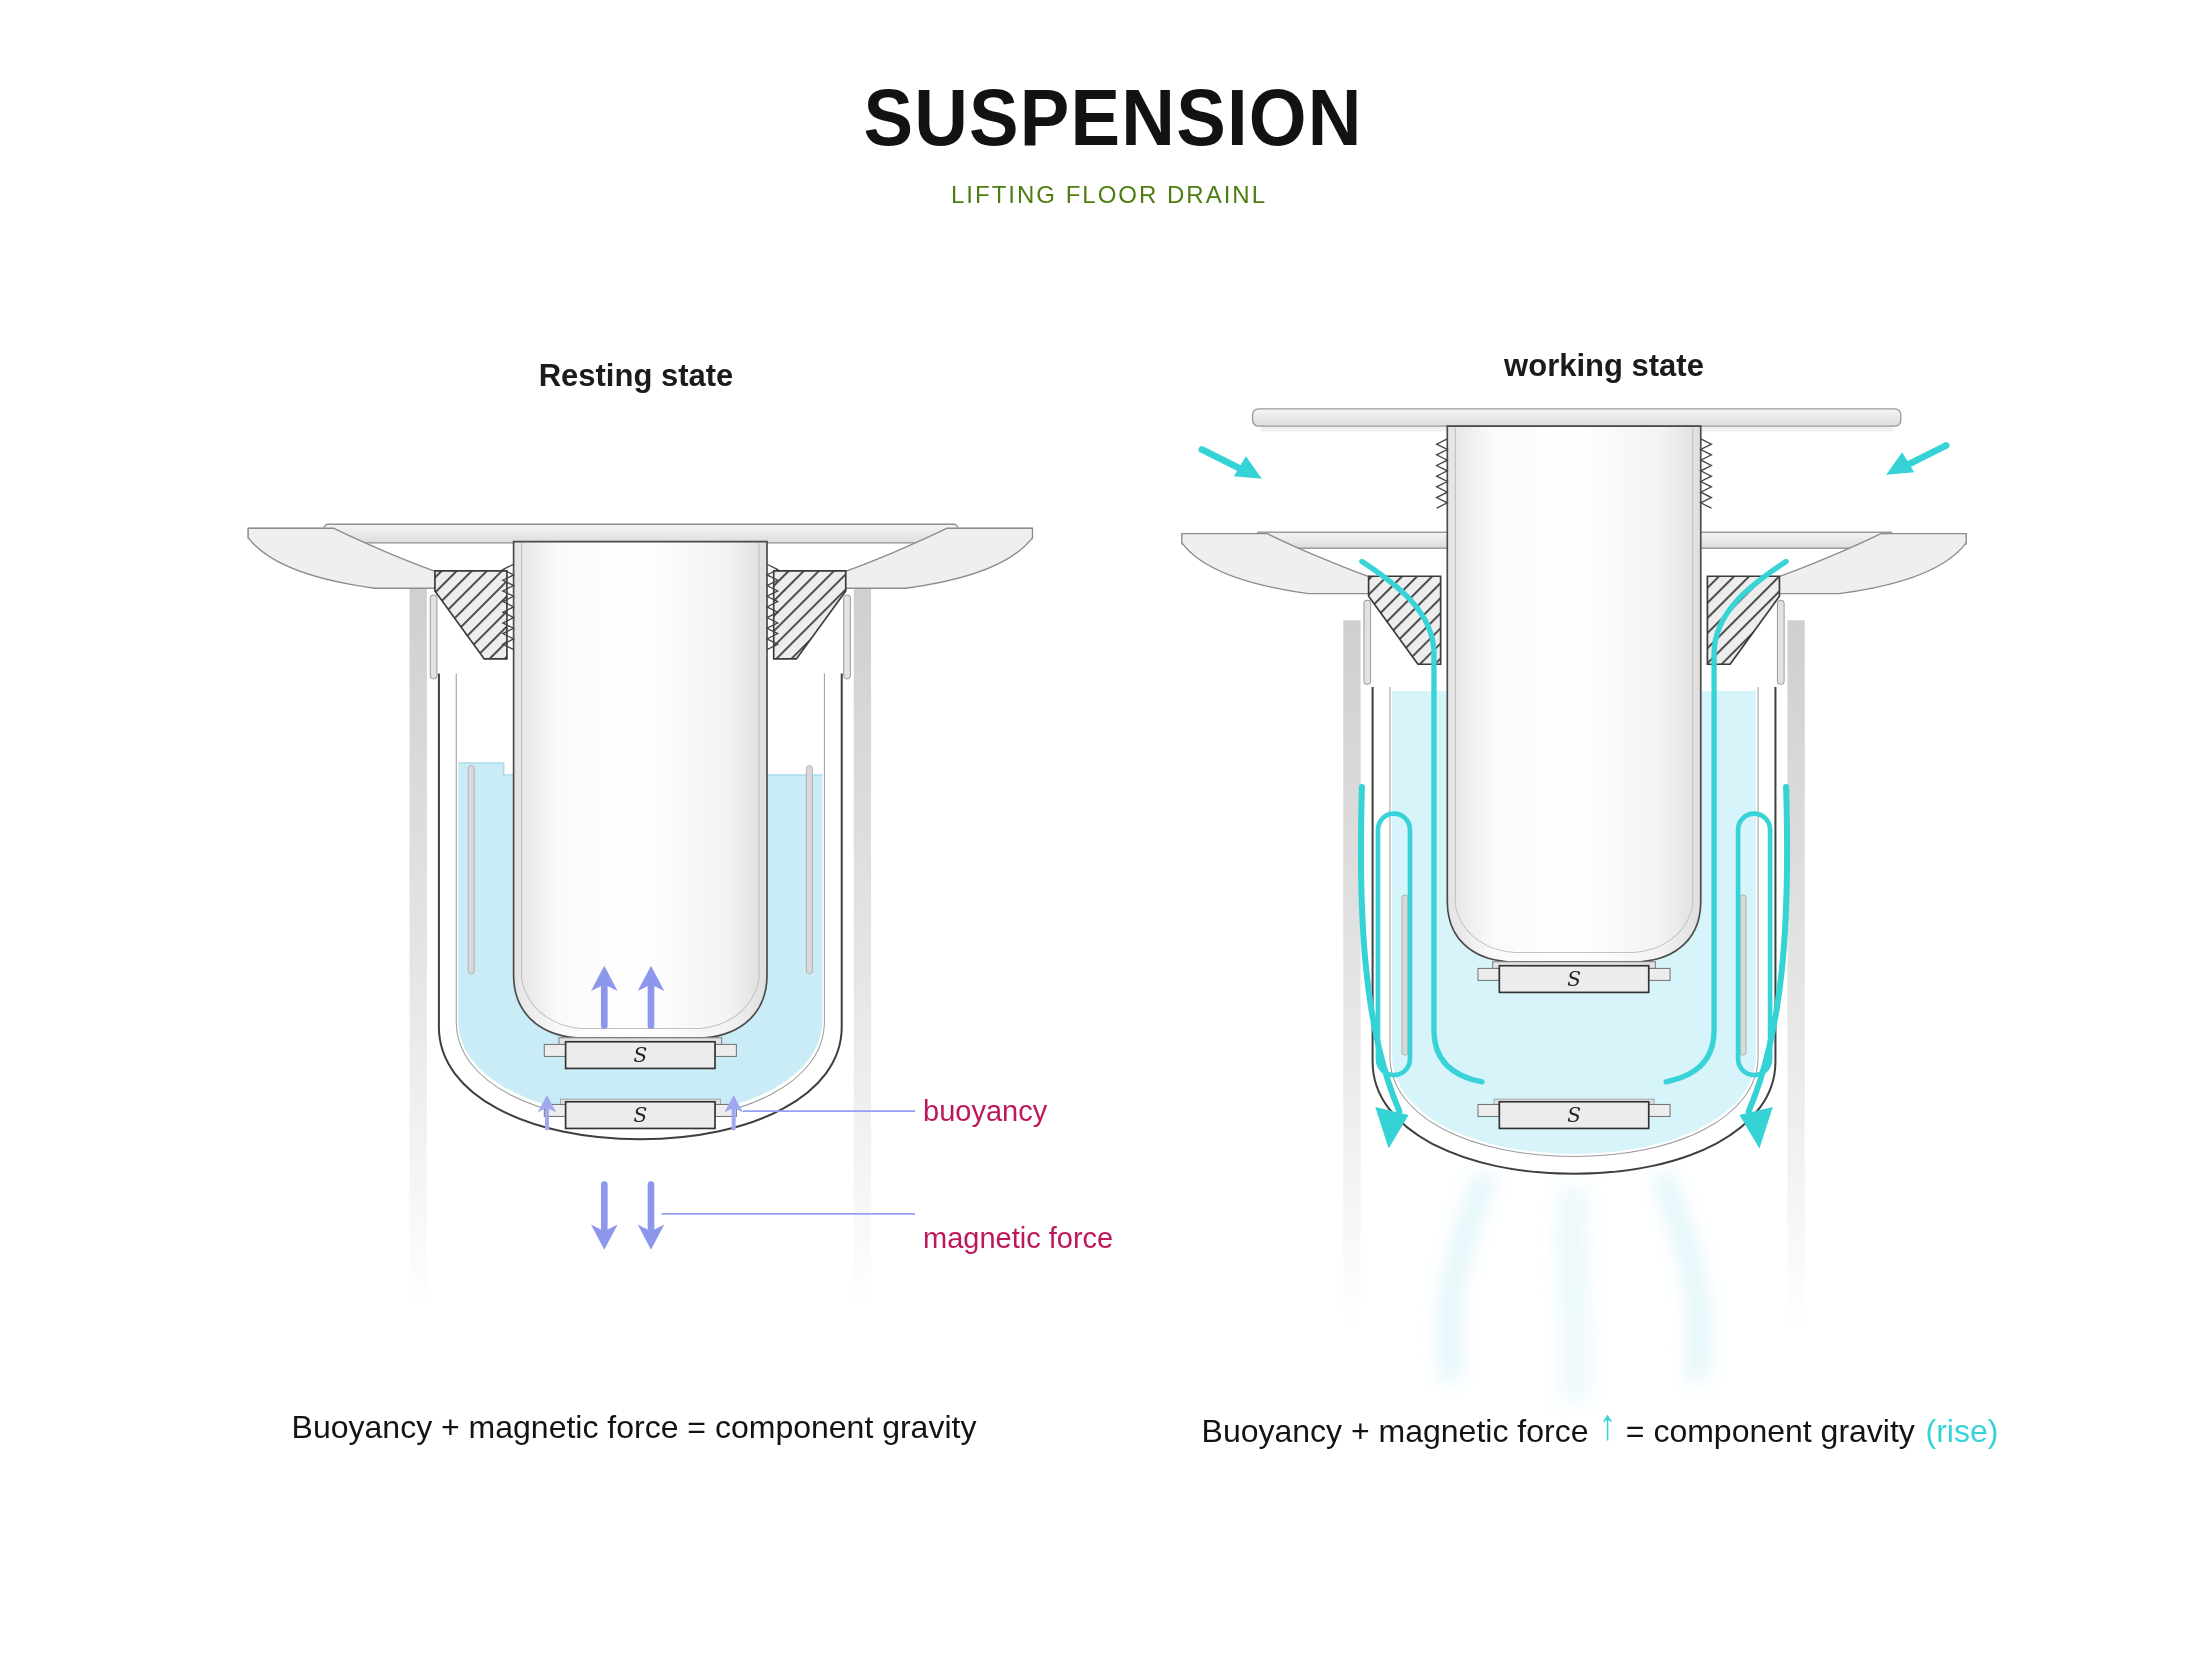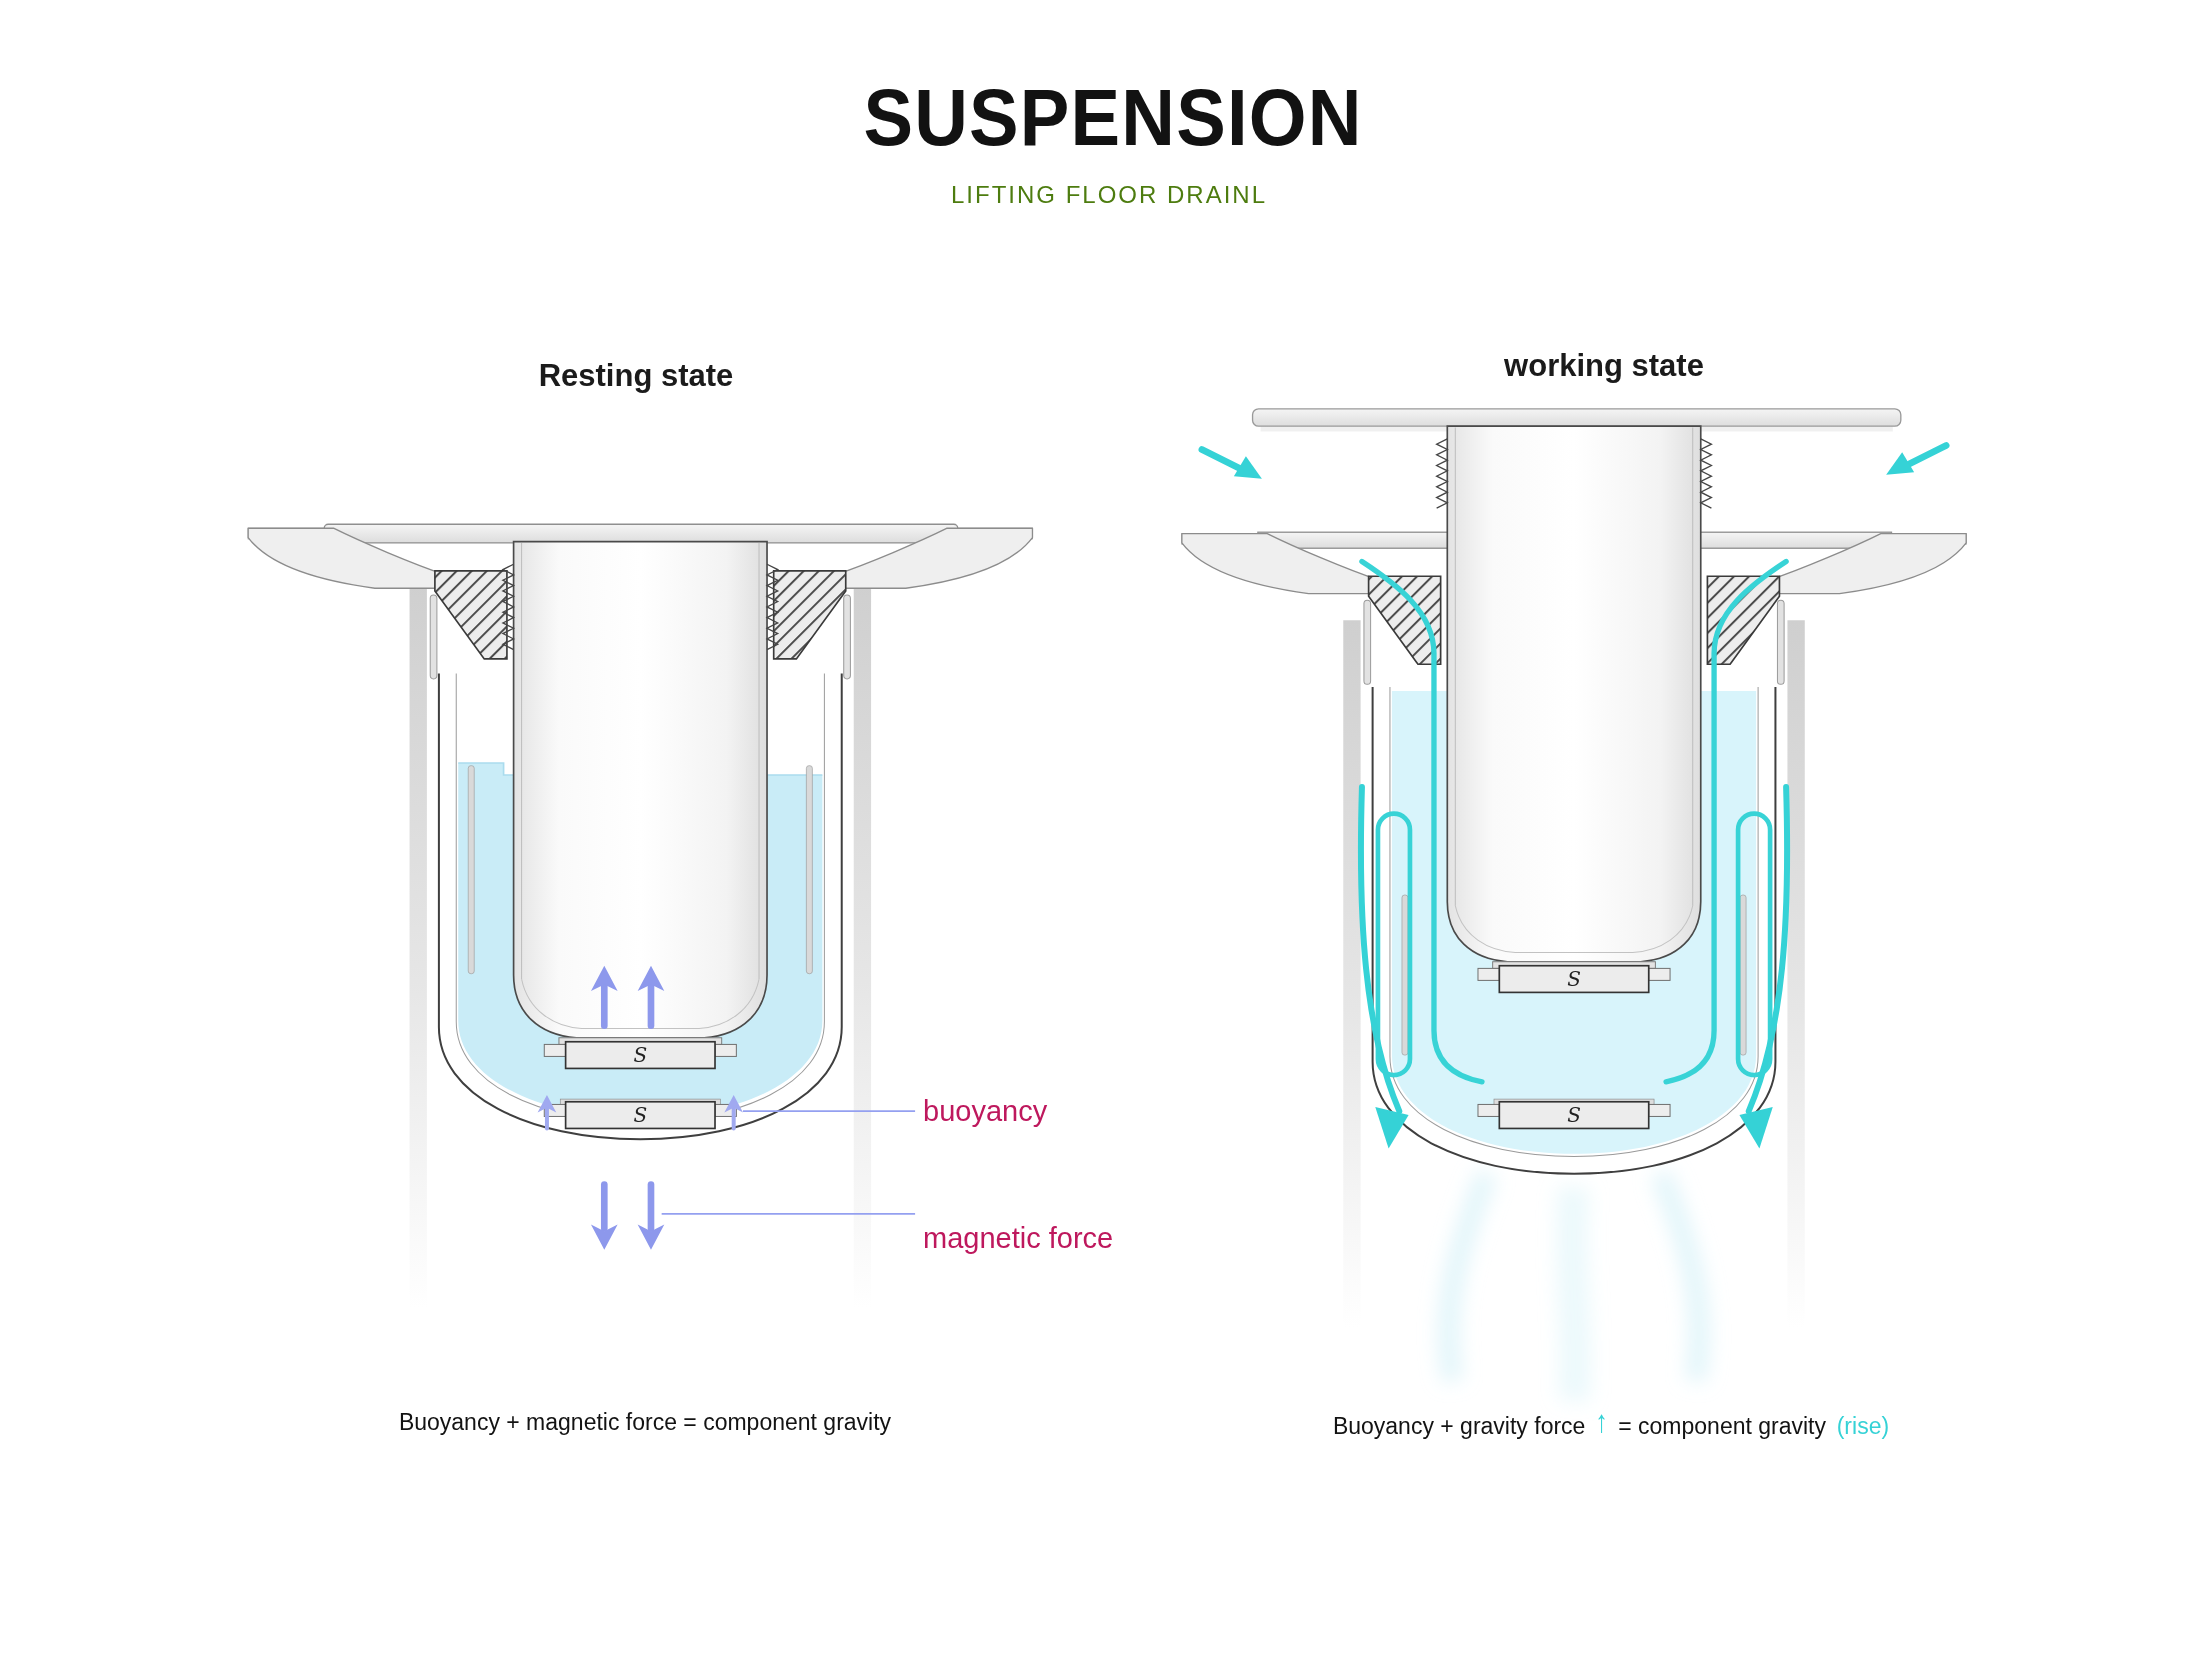--- a/index.html
+++ b/index.html
@@ -9,21 +9,21 @@
   .txt{position:absolute;white-space:nowrap;}
   .center{transform:translateX(-50%);}
   .main-title{left:1113px;top:72px;font-size:79px;font-weight:700;letter-spacing:1.3px;color:#121212;transform:translateX(-50%) scaleX(.94);}
   .sub-title{left:1109px;top:181px;font-size:24px;font-weight:400;letter-spacing:2px;color:#4d7c0f;}
   .state-heading{font-size:31px;font-weight:700;color:#1b1b1b;}
   .state-left{left:636px;top:358px;}
   .state-right{left:1569px;top:348px;margin-left:35px;}
   .force-label{font-size:29px;font-weight:400;color:#be185d;}
   .label-buoyancy{left:923px;top:1095px;}
   .label-magnetic{left:923px;top:1198px;margin-top:24px;}
-  .caption{font-size:23px;color:#131313;margin-left:11px;}
+  .caption{font-size:32px;color:#131313;}
   .caption-left{left:634px;top:1409px;}
   .caption-right{left:1600px;top:1413px;display:inline-flex;align-items:baseline;gap:10.7px;transform:translateX(-50%);}
   .caption-arrow{color:#35d2d6;font-weight:700;display:inline-block;transform:scaleY(1.35) scaleX(1.1);transform-origin:bottom;}
   .caption-rise{color:#35d2d6;font-weight:400;}
 </style>
 </head>
 <body>
 
 <div class="stage">
 
@@ -225,20 +225,20 @@
 
   <div class="txt state-heading state-left center">Resting state</div>
   <div class="txt state-heading state-right center">working state</div>
 
   <div class="txt force-label label-buoyancy">buoyancy</div>
   <div class="txt force-label label-magnetic">magnetic force</div>
 
   <div class="txt caption caption-left center">Buoyancy + magnetic force = component gravity</div>
 
   <div class="txt caption caption-right">
-    <span>Buoyancy + gravity force</span>
+    <span>Buoyancy + magnetic force</span>
     <span class="caption-arrow">↑</span>
     <span>= component gravity</span>
     <span class="caption-rise">(rise)</span>
   </div>
 
 </div>
 
 
 </body></html>

